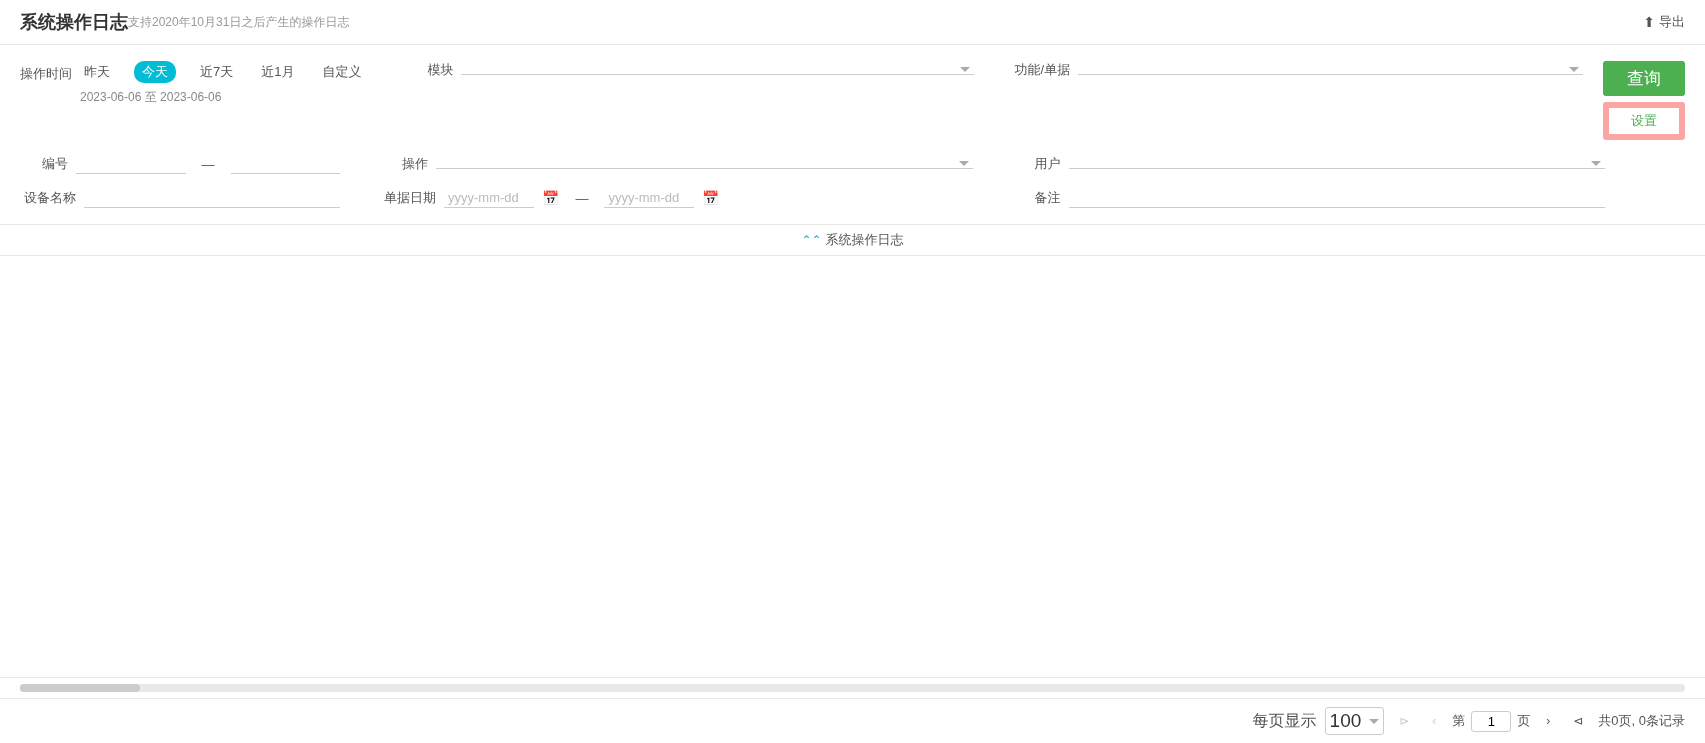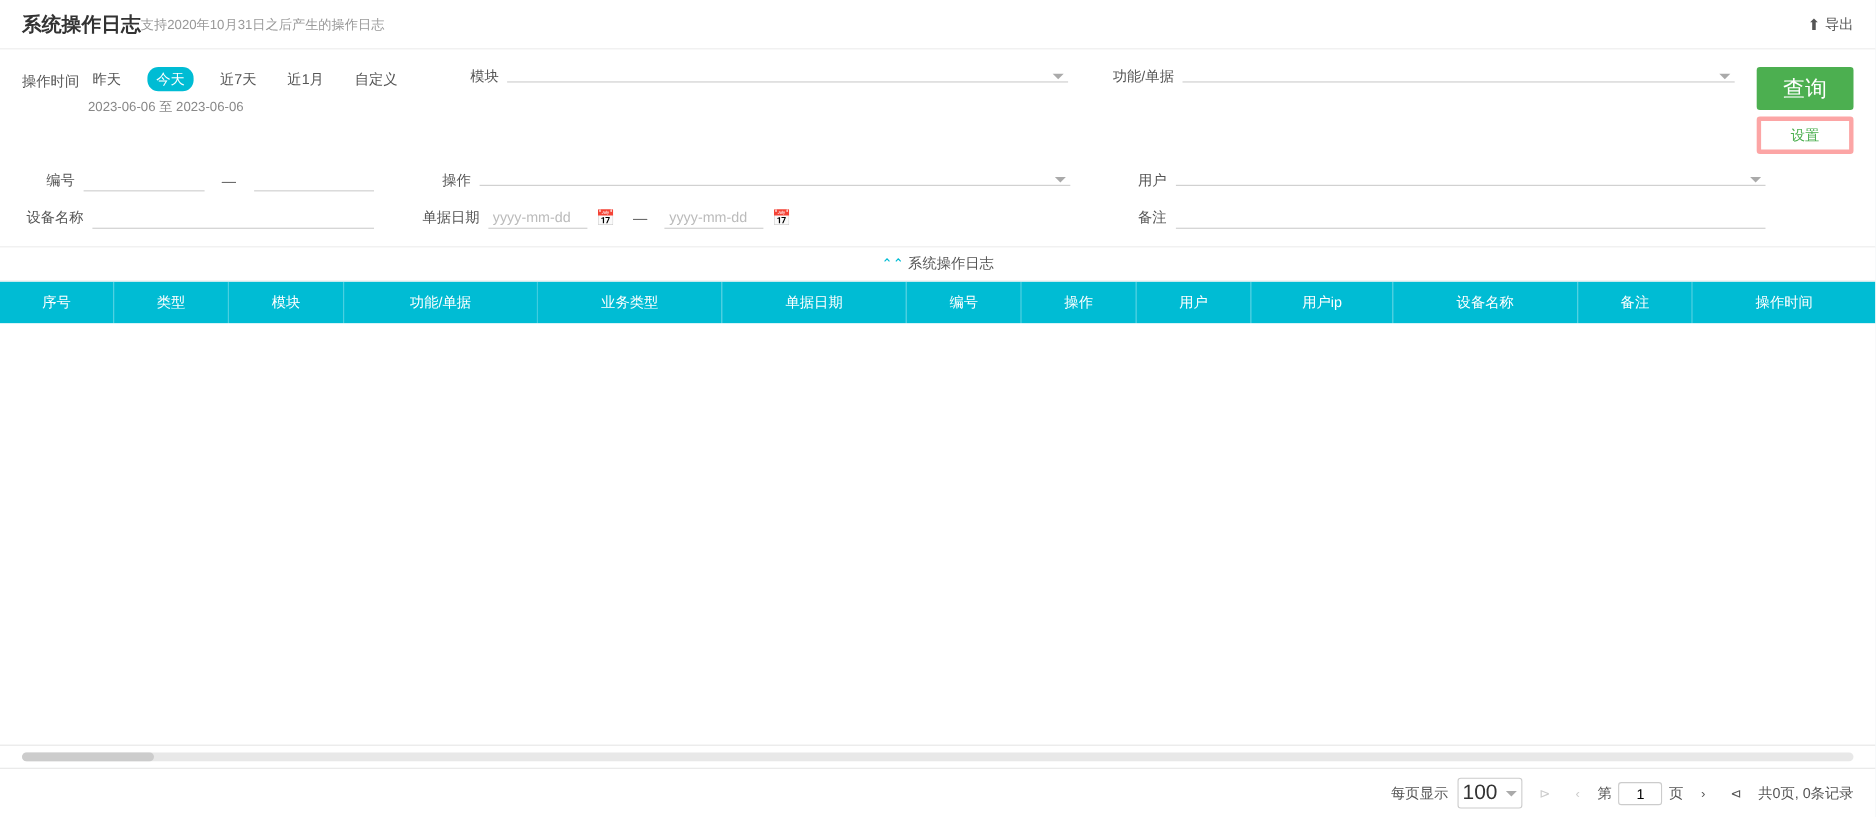--- a/index.html
+++ b/index.html
@@ -28,22 +28,22 @@
     .time-option.active { background: #00bcd4; color: #fff; border-radius: 10px; padding: 2px 8px; }
     .date-range-text { font-size: 12px; color: #888; margin-top: 2px; }
 
     .select-wrapper { display: flex; align-items: center; border-bottom: 1px solid #ccc; min-width: 200px; flex: 1; position: relative; cursor: pointer; padding: 2px 4px; }
     .select-text { flex: 1; font-size: 13px; color: #bbb; }
     .chevron-down { width: 0; height: 0; border-left: 5px solid transparent; border-right: 5px solid transparent; border-top: 5px solid #aaa; margin-left: 4px; flex-shrink: 0; }
 
     .separator { font-size: 13px; color: #555; margin: 0 8px; }
 
     .action-buttons { display: flex; flex-direction: column; gap: 6px; margin-left: auto; }
-    .btn-query { background: #4caf50; color: #fff; border: none; padding: 6px 24px; font-size: 20px; cursor: pointer; border-radius: 3px; font-weight: 500; }
-    .btn-settings { background: #fff; color: #4caf50; border: 4px solid #fca5a5; padding: 4px 20px; font-size: 13px; cursor: pointer; border-radius: 3px; }
+    .btn-query { background: #4caf50; color: #fff; border: none; padding: 6px 24px; font-size: 17px; cursor: pointer; border-radius: 3px; font-weight: 500; }
+    .btn-settings { background: #fff; color: #4caf50; border: 6px solid #fca5a5; padding: 4px 20px; font-size: 13px; cursor: pointer; border-radius: 3px; }
     .date-input { border: none; border-bottom: 1px solid #ccc; outline: none; font-size: 13px; padding: 2px 4px; background: transparent; color: #bbb; width: 90px; }
     .date-input::placeholder { color: #bbb; }
     .calendar-icon { color: #00bcd4; cursor: pointer; font-size: 14px; }
 
     
     .collapse-bar { background: #fff; text-align: center; padding: 6px 0; border-bottom: 1px solid #e8e8e8; cursor: pointer; }
     .collapse-text { font-size: 13px; color: #555; display: inline-flex; align-items: center; gap: 4px; }
     .collapse-arrow { color: #00bcd4; font-size: 12px; }
 
     
@@ -56,21 +56,21 @@
     
     .empty-area { height: 380px; background: #fff; }
 
     
     .scrollbar-area { background: #fff; border-top: 1px solid #e8e8e8; padding: 4px 0; }
     .scrollbar-track { background: #e8e8e8; height: 8px; margin: 2px 20px; border-radius: 4px; position: relative; }
     .scrollbar-thumb { background: #ccc; height: 8px; width: 120px; border-radius: 4px; position: absolute; left: 0; top: 0; }
 
     
     .pagination-bar { display: flex; align-items: center; justify-content: flex-end; padding: 8px 20px; background: #fff; border-top: 1px solid #e8e8e8; gap: 8px; }
-    .per-page-label { font-size: 13px; color: #555; }
+    .per-page-label { font-size: 16px; color: #555; }
     .per-page-select { border: 1px solid #ccc; border-radius: 3px; padding: 2px 4px; font-size: 13px; cursor: pointer; display: flex; align-items: center; gap: 4px; }
     .per-page-val { font-size: 19px; }
     .pagination-controls { display: flex; align-items: center; gap: 6px; }
     .page-btn { width: 24px; height: 24px; border: none; background: none; cursor: pointer; display: flex; align-items: center; justify-content: center; color: #555; font-size: 12px; }
     .page-btn.disabled { color: #ccc; cursor: default; }
     .page-text { font-size: 13px; color: #555; }
     .page-num-input { width: 40px; border: 1px solid #ccc; border-radius: 3px; text-align: center; font-size: 13px; padding: 2px; }
     .total-text { font-size: 13px; color: #555; }
   </style>
 </head>
@@ -179,41 +179,20 @@
   </div>
 
   <div class="collapse-bar">
     <span class="collapse-text">
       <span class="collapse-arrow">⌃⌃</span>
       <span>系统操作日志</span>
     </span>
   </div>
 
   <div class="table-wrapper">
-    <table class="data-table">
-      <thead>
-        <tr>
-          <th>序号</th>
-          <th>类型</th>
-          <th>模块</th>
-          <th>功能/单据</th>
-          <th>业务类型</th>
-          <th>单据日期</th>
-          <th>编号</th>
-          <th>操作</th>
-          <th>用户</th>
-          <th>用户ip</th>
-          <th>设备名称</th>
-          <th>备注</th>
-          <th>操作时间</th>
-        </tr>
-      </thead>
-      <tbody id="table-body">
-      </tbody>
-    </table>
     <div class="empty-area"></div>
   </div>
 
   <div class="scrollbar-area">
     <div class="scrollbar-track">
       <div class="scrollbar-thumb"></div>
     </div>
   </div>
 
   <div class="pagination-bar">

